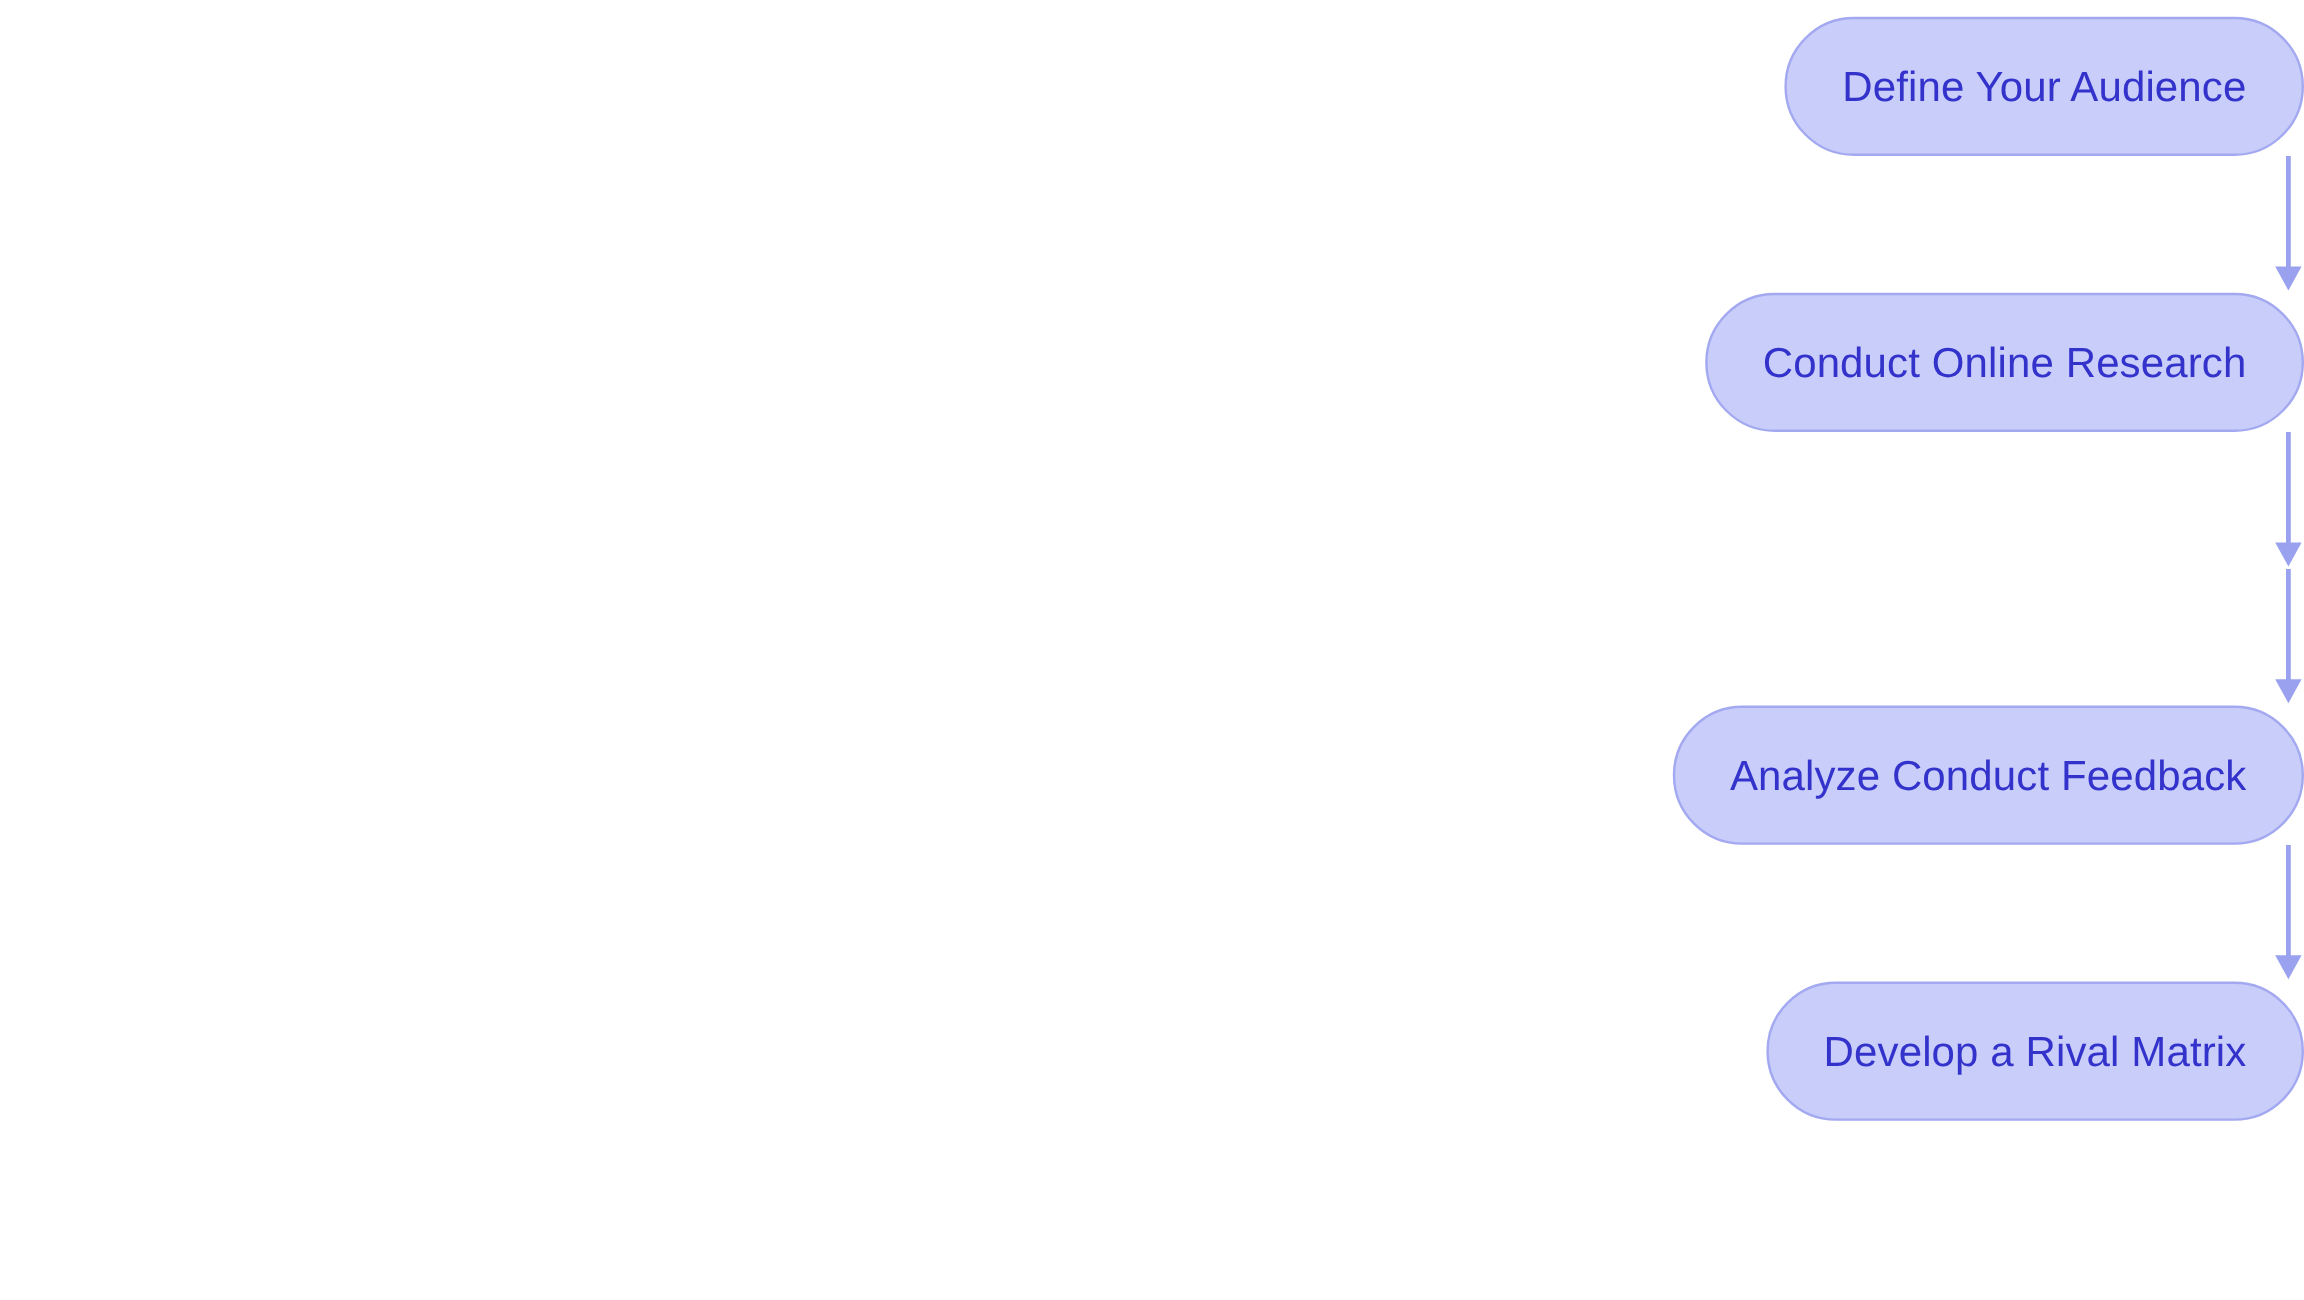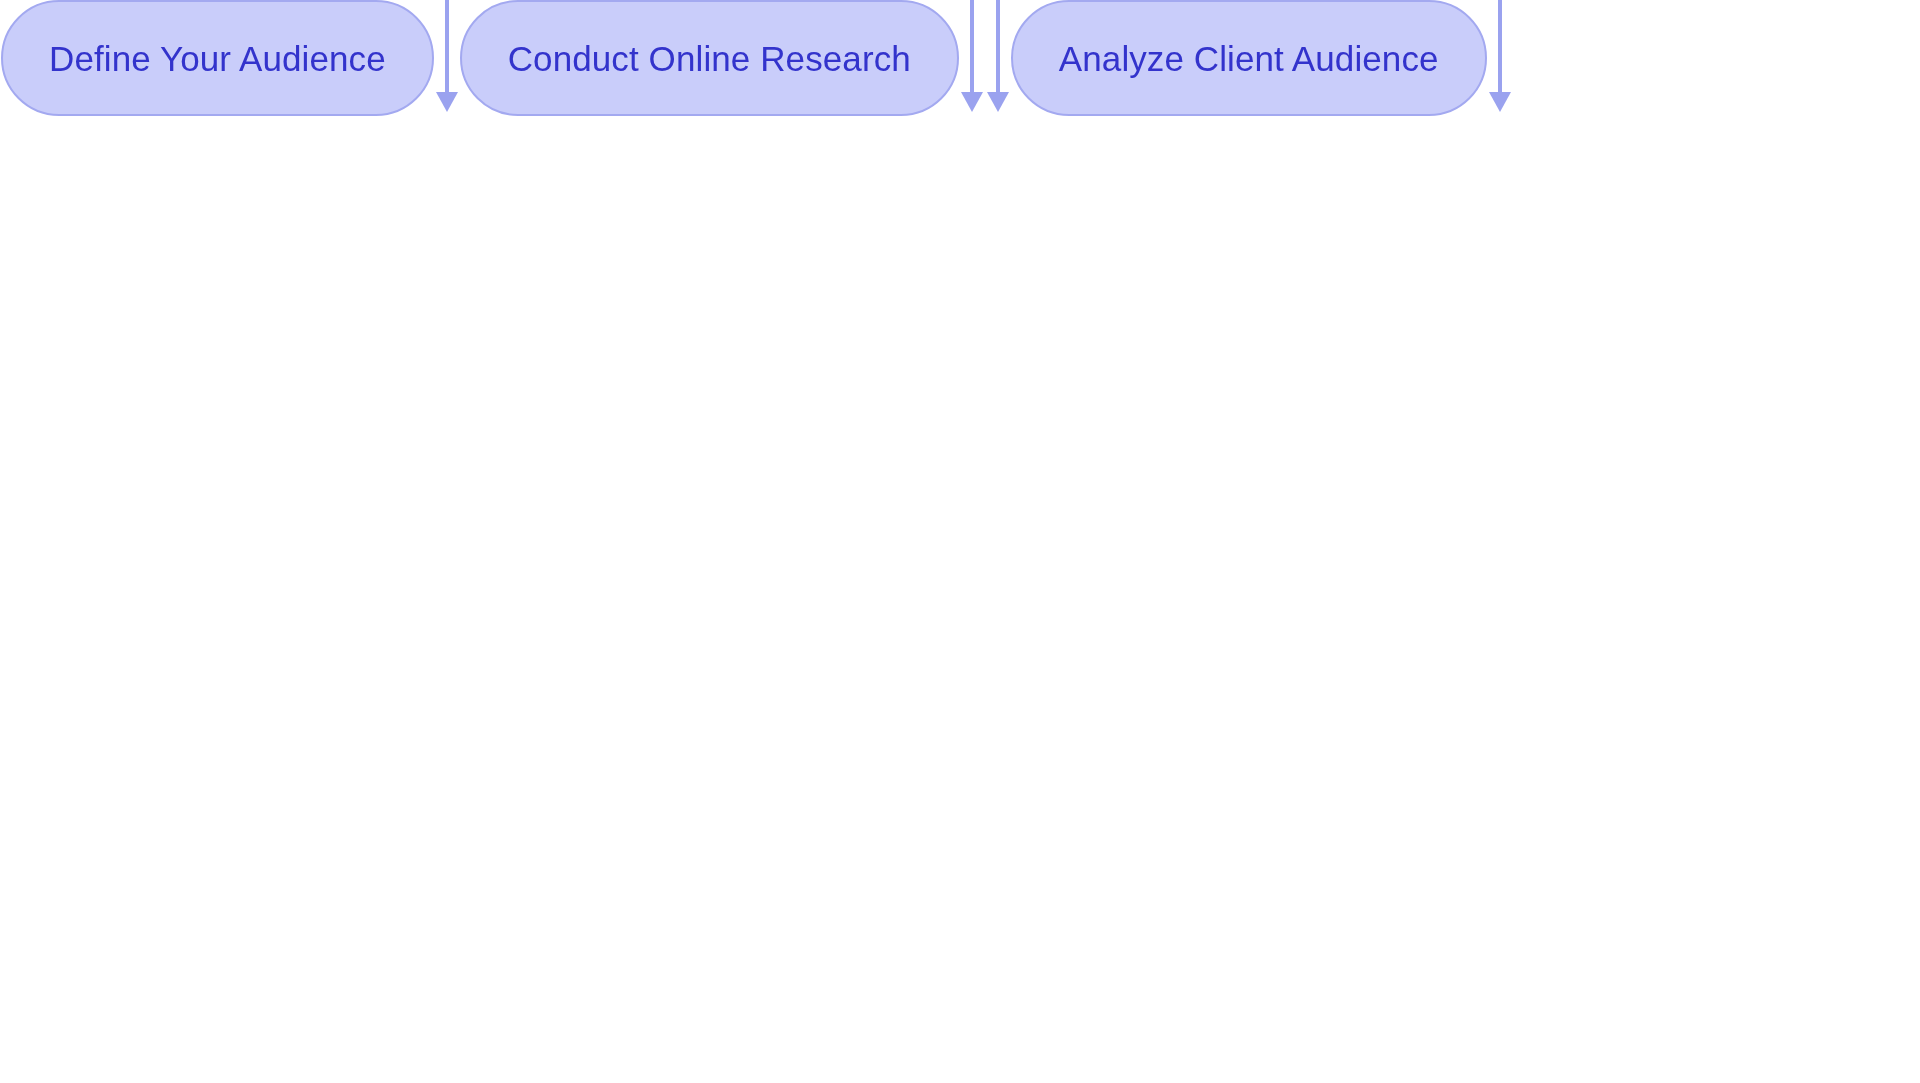--- a/index.html
+++ b/index.html
@@ -22,22 +22,22 @@
     background: #ffffff;
   }
 
   .flow-column {
     position: absolute;
     left: 0;
     top: 0;
     width: 1920px;
     height: 813px;
     display: flex;
-    flex-direction: row;
-    align-items: flex-start;
+    flex-direction: column;
+    align-items: flex-end;
     justify-content: flex-start;
   }
 
   
   .flow-node {
     box-sizing: border-box;
     height: 116px;
     border-radius: 58px;
     background: #c9cdfa;
     border: 2px solid #a3a9f0;
@@ -107,23 +107,26 @@
       <polygon class="conn-head" points="2,92 24,92 13,112"></polygon>
     </svg>
 
 
     <svg class="flow-connector" viewBox="0 0 26 114">
       <line class="conn-line" x1="13" y1="0" x2="13" y2="94"></line>
       <polygon class="conn-head" points="2,92 24,92 13,112"></polygon>
     </svg>
 
     <div class="flow-node">
-      <span class="flow-node-label">Analyze Client Audience</span>
+      <span class="flow-node-label">Analyze Conduct Feedback</span>
     </div>
 
     <svg class="flow-connector" viewBox="0 0 26 114">
       <line class="conn-line" x1="13" y1="0" x2="13" y2="94"></line>
       <polygon class="conn-head" points="2,92 24,92 13,112"></polygon>
     </svg>
 
+    <div class="flow-node">
+      <span class="flow-node-label">Develop a Rival Matrix</span>
+    </div>
 
   </div>
 </div>
 
 </body></html>

